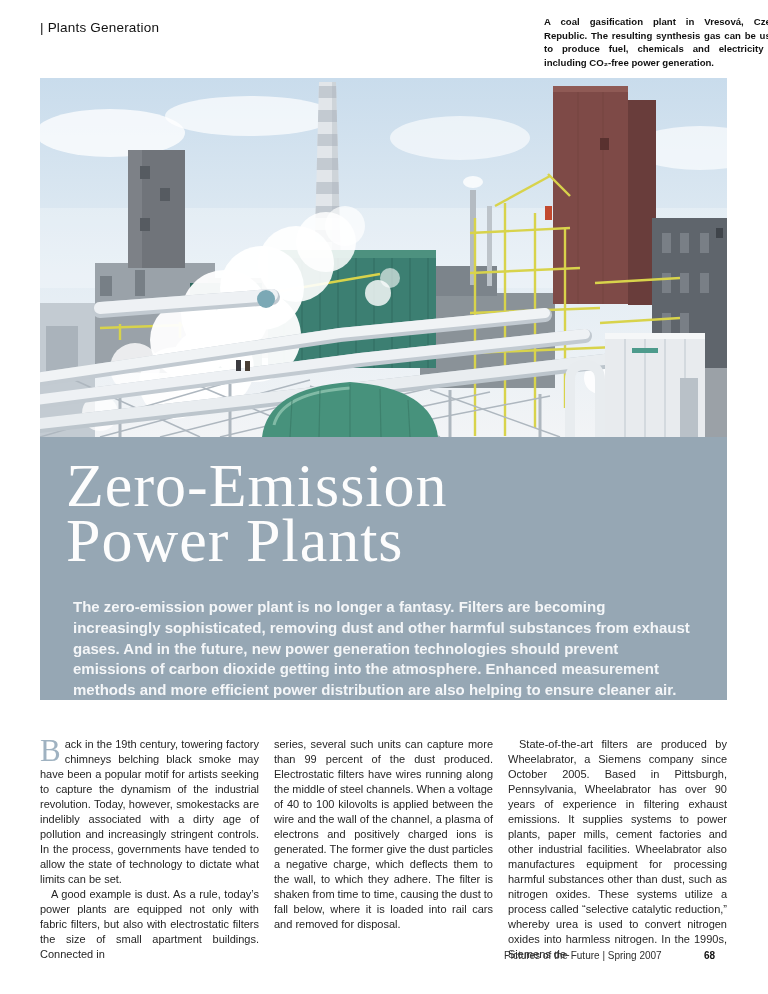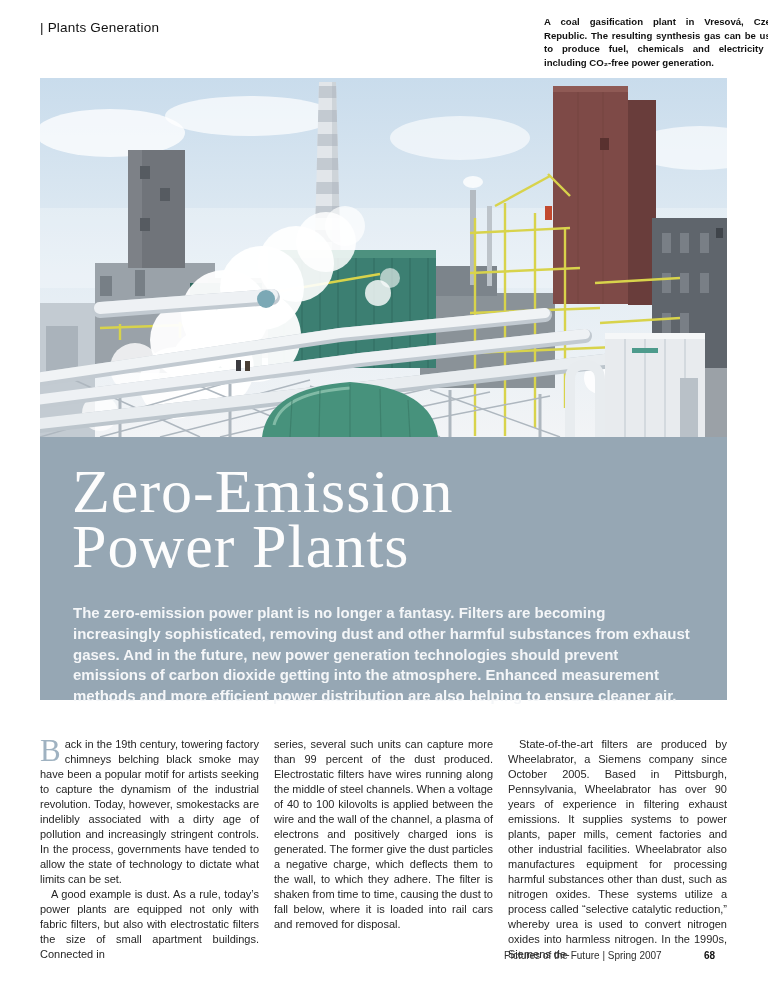--- a/index.html
+++ b/index.html
@@ -17,21 +17,21 @@
   .hero{
     position:absolute;left:40px;top:78px;width:687px;height:359px;overflow:hidden;background:#dfe9f1;
   }
   .hero svg{display:block;width:687px;height:359px;}
   .banner{
     position:absolute;left:40px;top:437px;width:687px;height:263px;background:#96a7b4;
   }
   .banner .title{
     font-family:"Liberation Serif", serif;font-weight:400;color:#fdfdfd;
     font-size:62px;line-height:55px;letter-spacing:1px;
-    margin:11px;padding:16px 0 0 21px;
+    margin:5px;padding:16px 0 0 21px;
   }
   .banner .intro{
     color:#f4f6f8;font-size:15px;font-weight:bold;line-height:20.8px;
     margin:12px;padding:17px 24px 0 21px;text-align:left;
   }
   .columns{
     position:absolute;left:40px;top:737px;width:687px;display:flex;gap:15px;
   }
   .col{width:219px;font-size:11px;line-height:15px;text-align:justify;color:#252525;}
   .col p{margin:0;}

